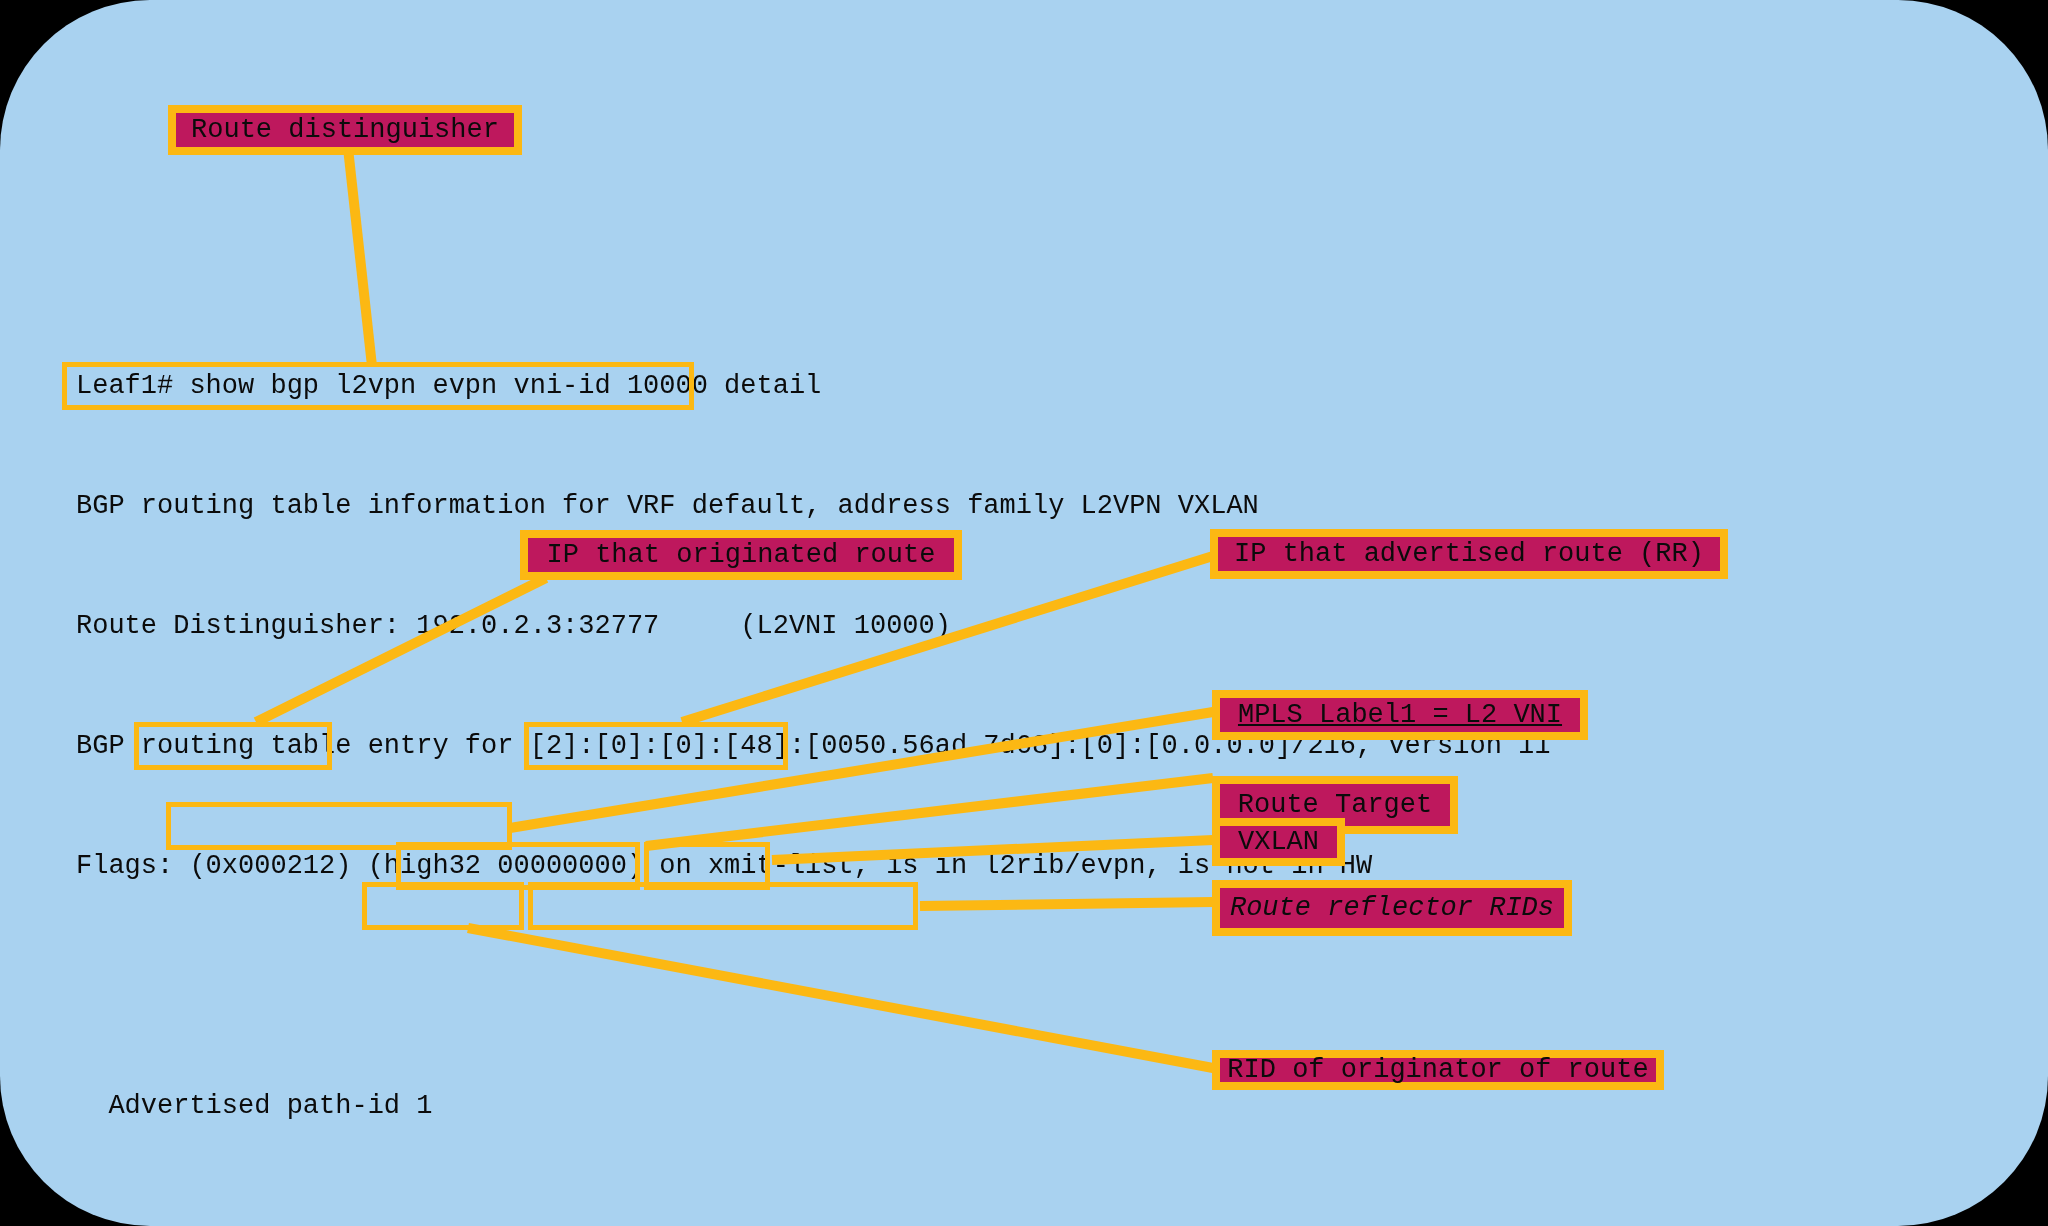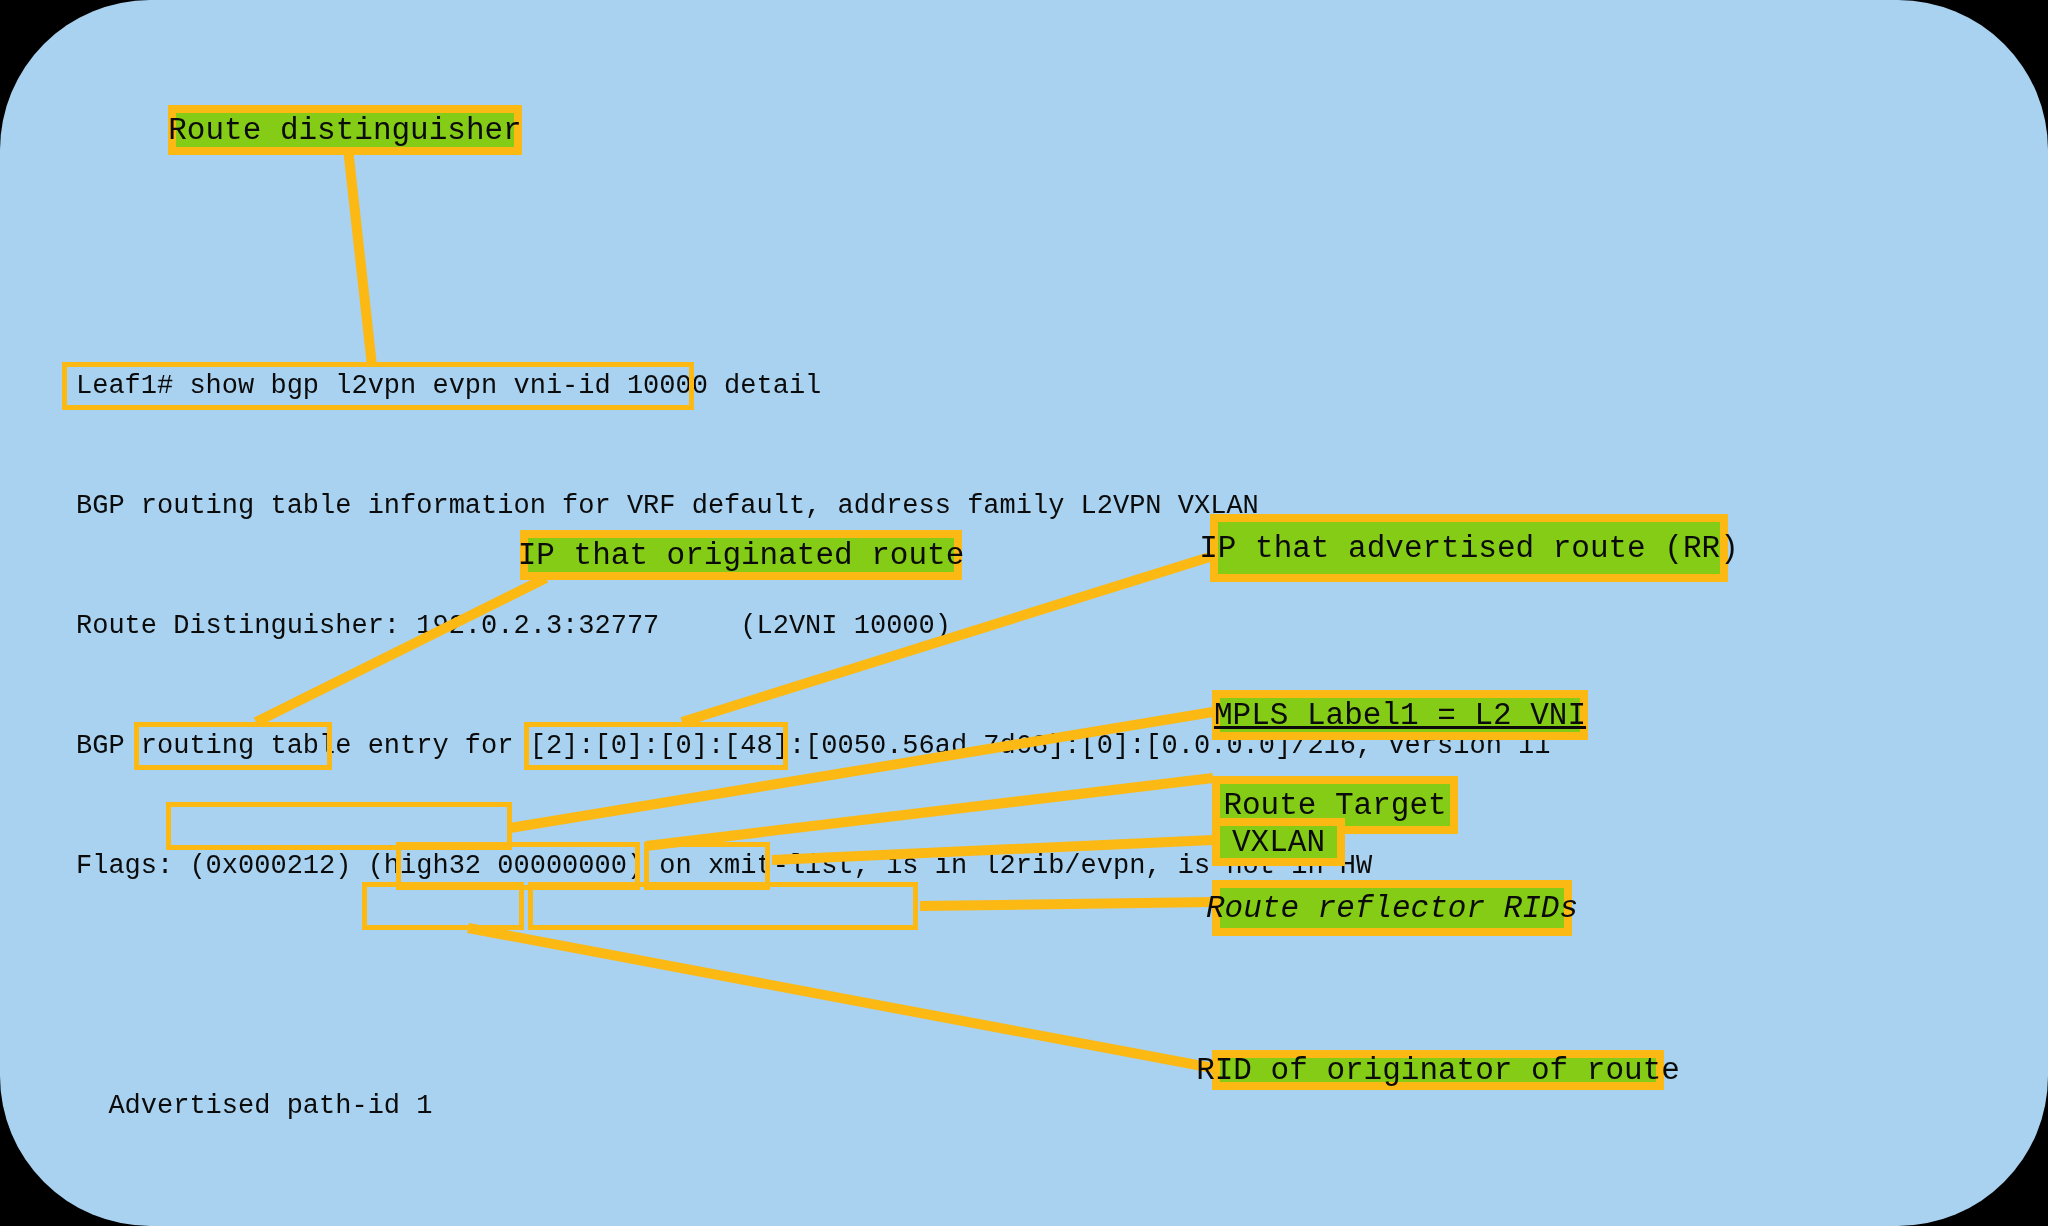--- a/index.html
+++ b/index.html
@@ -23,26 +23,26 @@
   .hl{position:absolute;border:5px solid var(--yellow);background:transparent;box-sizing:border-box;}
   .h-rd{left:62px;top:362px;width:632px;height:48px;}
   .h-nh{left:134px;top:722px;width:198px;height:48px;}
   .h-from{left:524px;top:722px;width:264px;height:48px;}
   .h-rcv{left:166px;top:802px;width:346px;height:48px;}
   .h-rt{left:396px;top:842px;width:244px;height:48px;}
   .h-encap{left:644px;top:842px;width:126px;height:48px;}
   .h-orig{left:362px;top:882px;width:162px;height:48px;}
   .h-clust{left:528px;top:882px;width:390px;height:48px;}
   
-  .callout{position:absolute;background:#84cc16;border:8px solid var(--yellow);
+  .callout{position:absolute;background:#be185d;border:8px solid var(--yellow);
            box-sizing:border-box;display:flex;align-items:center;justify-content:center;
-           color:var(--ink);font-size:31px;line-height:1;white-space:pre;}
+           color:var(--ink);font-size:27px;line-height:1;white-space:pre;}
   .c-rd{left:168px;top:105px;width:354px;height:50px;}
   .c-origin{left:520px;top:530px;width:442px;height:50px;}
-  .c-rr{left:1210px;top:514px;width:518px;height:68px;}
+  .c-rr{left:1210px;top:529px;width:518px;height:50px;}
   .c-mpls{left:1212px;top:690px;width:376px;height:50px;text-decoration:underline;}
   .c-rtarget{left:1212px;top:776px;width:246px;height:58px;}
   .c-vxlan{left:1212px;top:818px;width:133px;height:48px;}
   .c-rrrids{left:1212px;top:880px;width:360px;height:56px;font-style:italic;}
   .c-ridorig{left:1212px;top:1050px;width:452px;height:40px;}
 </style>
 </head>
 <body>
 
 <div class="stage">

